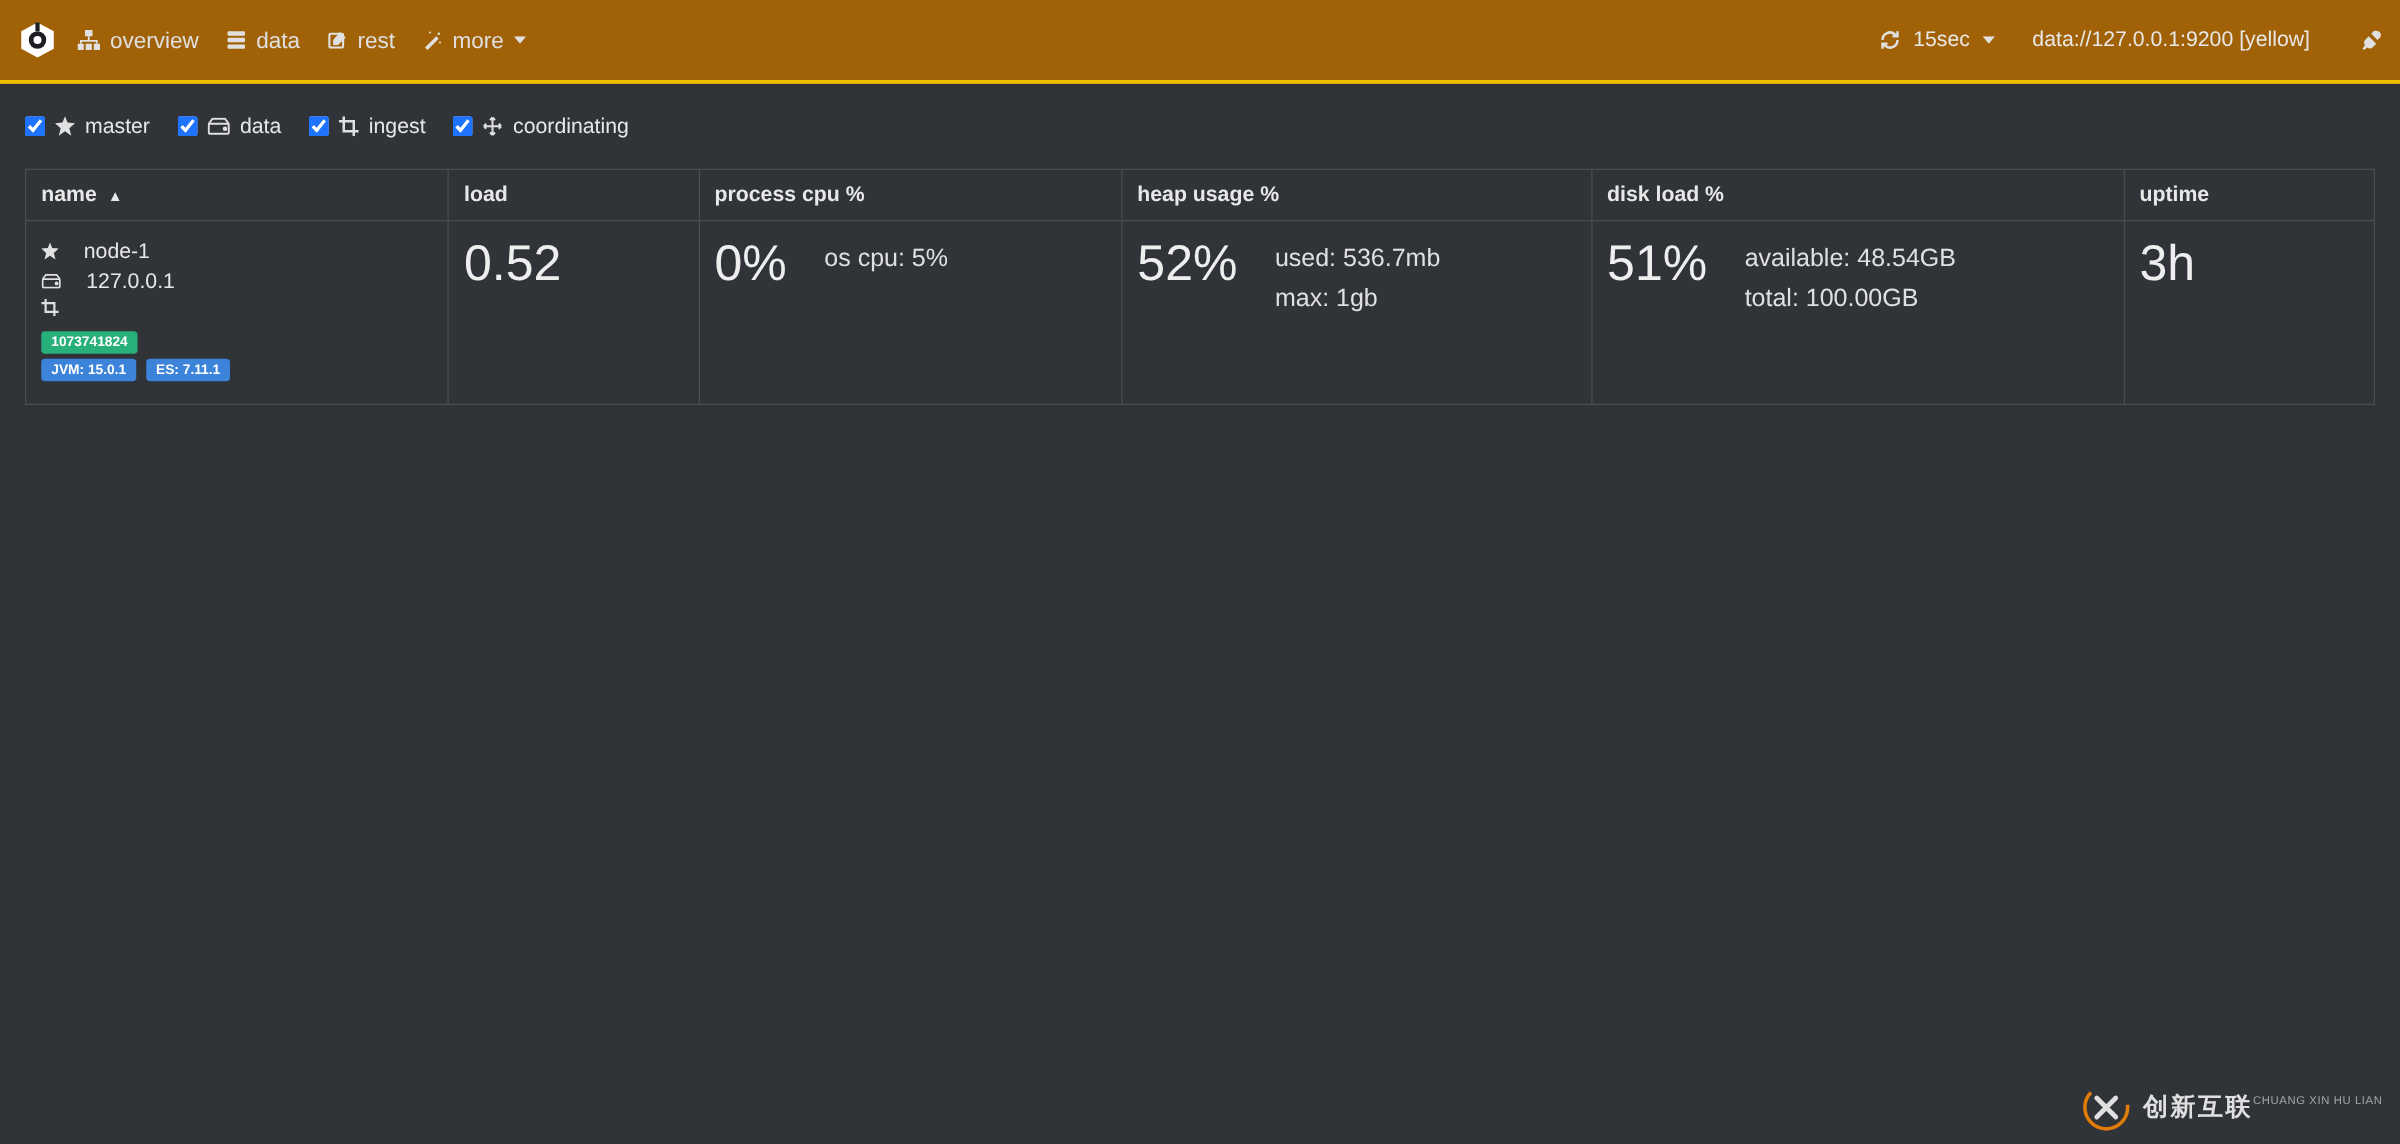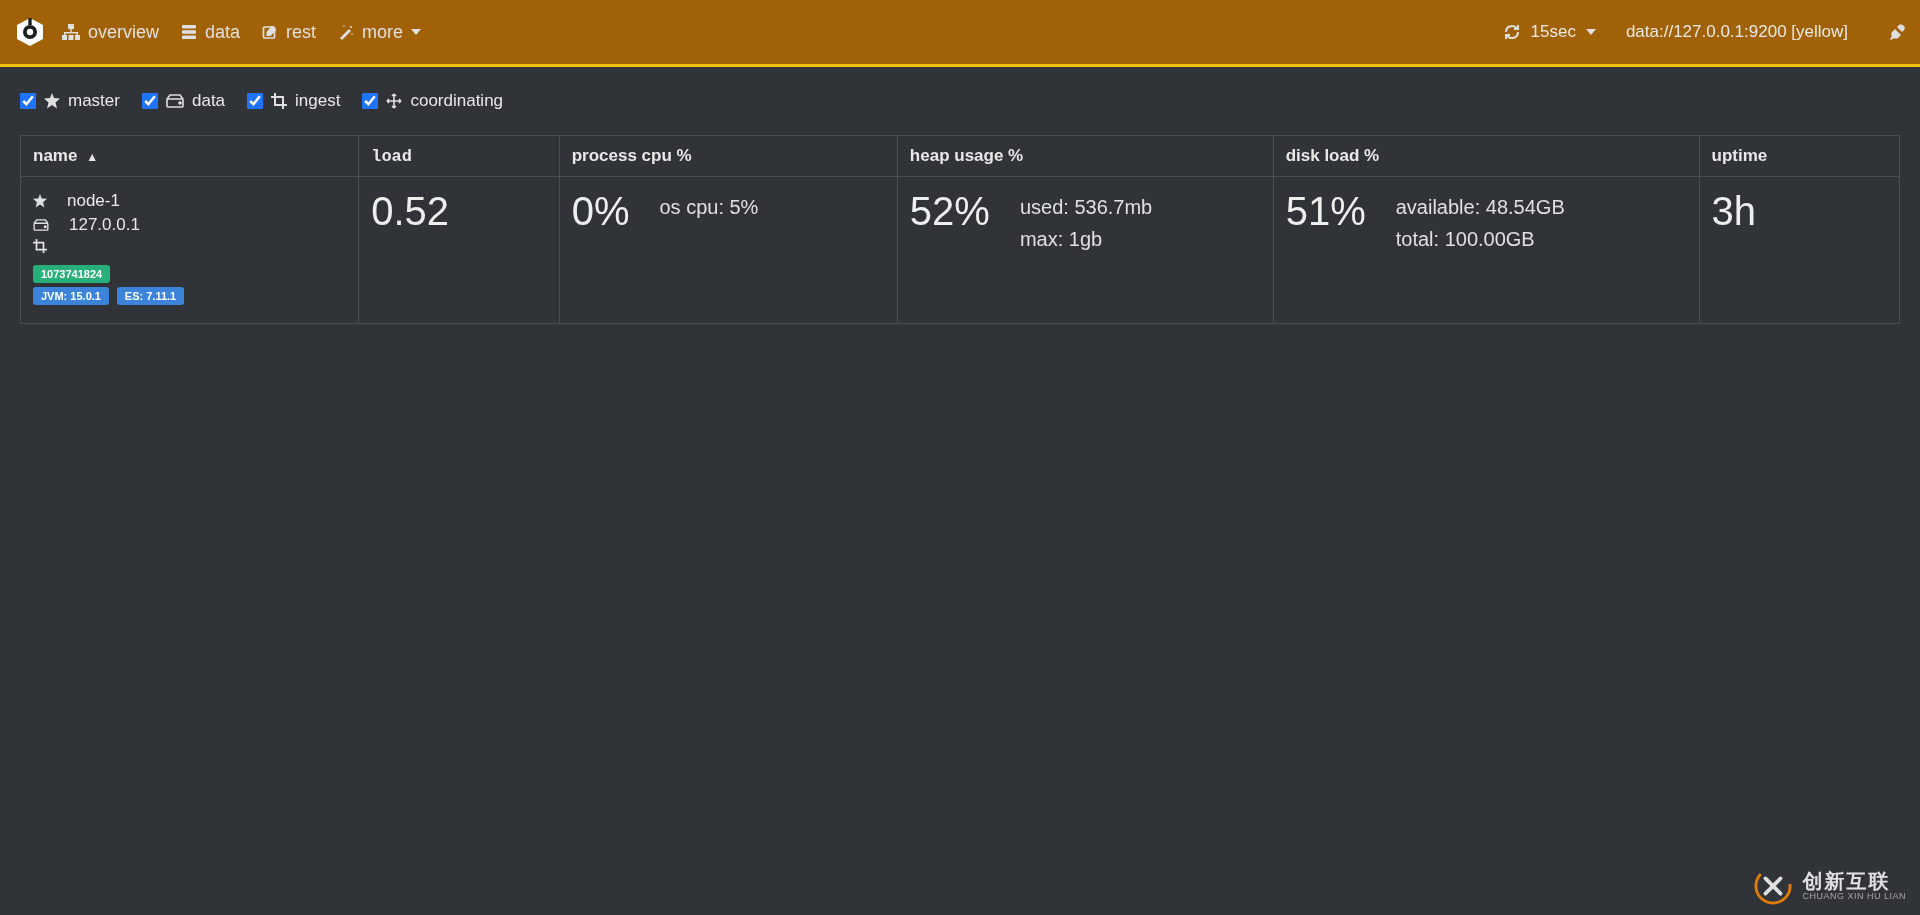--- a/index.html
+++ b/index.html
@@ -76,21 +76,21 @@
     border: 1px solid #4a4d52;
     color: #e8e8e8;
   }
   .nodes-table td {
     vertical-align: top;
     padding: 14px 12px 18px 12px;
     border: 1px solid #4a4d52;
     background: #303338;
   }
   .col-name { width: 270px; }
-  .col-load { width: 160px; font-family: Liberation Mono, monospace; }
+  .col-load { width: 160px; }
   .col-cpu  { width: 270px; }
   .col-heap { width: 300px; }
   .col-disk { width: 340px; }
   .col-uptime{ width: 160px; }
 
   .sort-asc { font-size: 12px; margin-left: 4px; }
 
   .node-name-row { display: flex; align-items: center; gap: 20px; font-size: 17px; margin-bottom: 4px; }
   .node-ip-row   { display: flex; align-items: center; gap: 20px; font-size: 17px; margin-bottom: 4px; }
   .node-icon-row { display: flex; align-items: center; gap: 8px; margin-bottom: 8px; }
@@ -113,21 +113,21 @@
   
   .watermark {
     position: fixed;
     right: 14px; bottom: 10px;
     display: flex; align-items: center; gap: 10px;
     opacity: 0.85;
   }
   .watermark .cx-logo {
     width: 38px; height: 38px;
   }
-  .watermark .cx-text { display:flex; flex-direction:column; line-height:1.05; }
+  .watermark .cx-text { display:flex; line-height:1.05; }
   .watermark .cx-cn { font-size: 20px; font-weight: 700; color: #fff; letter-spacing:2px; }
   .watermark .cx-en { font-size: 9px; color: #bbb; letter-spacing: 0.5px; }
 </style>
 </head>
 <body>
 
 <div class="navbar">
   <div class="logo">
     <svg width="32" height="32" viewBox="0 0 32 32">
       <polygon points="16,2 29,9 29,23 16,30 3,23 3,9" fill="#ffffff"></polygon>

